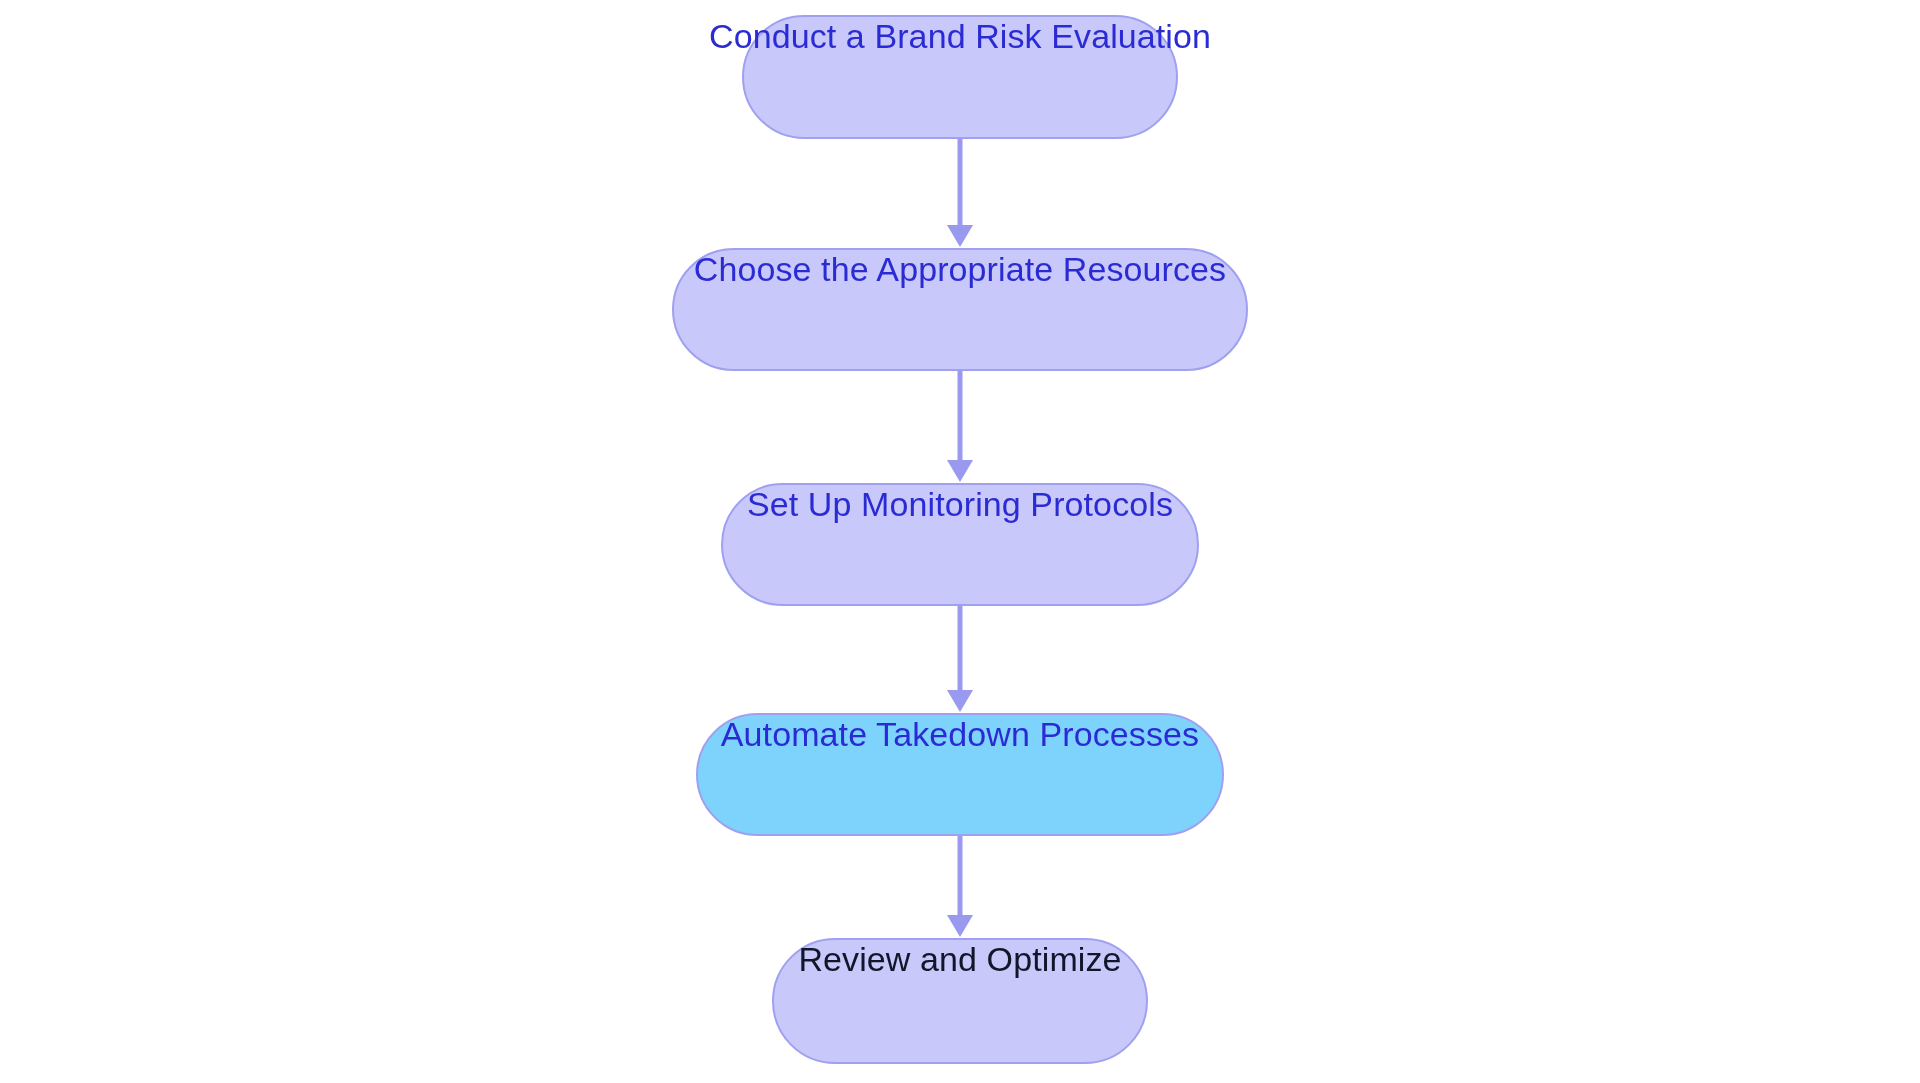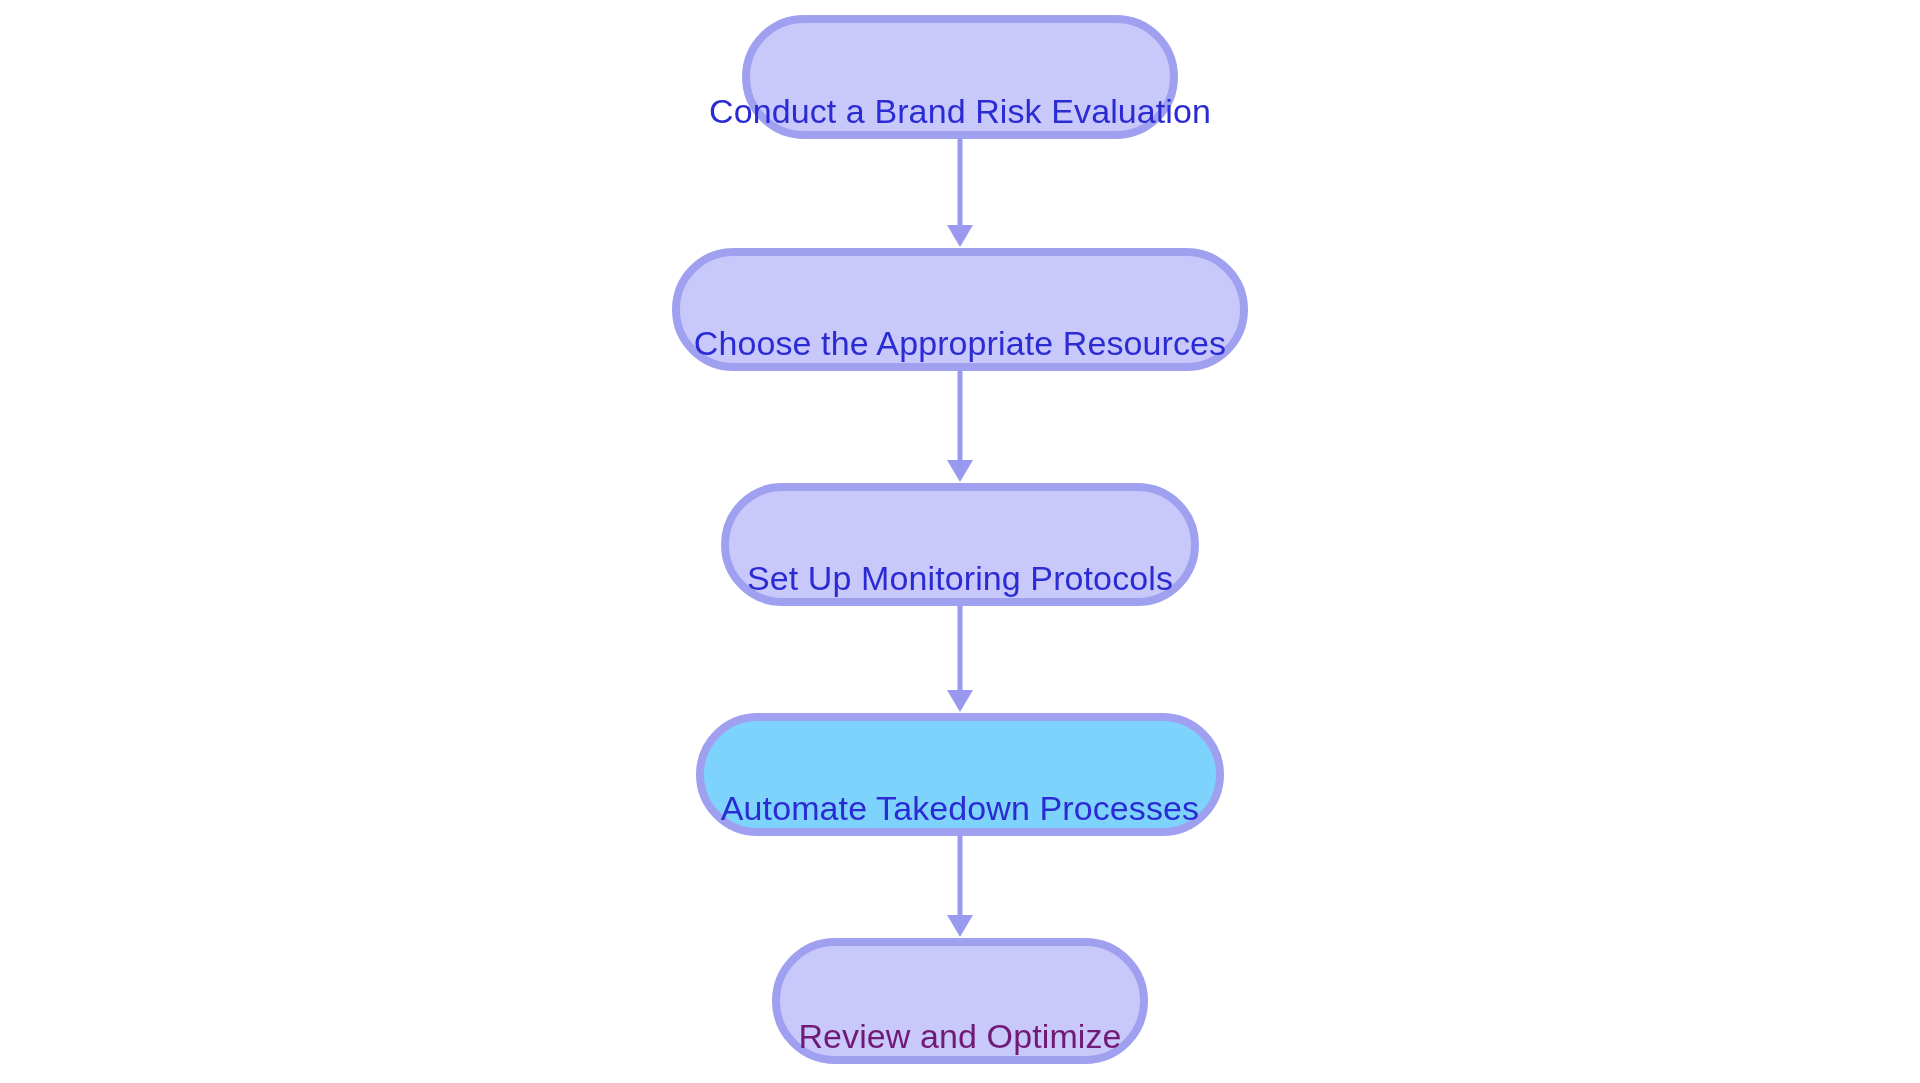--- a/index.html
+++ b/index.html
@@ -26,24 +26,24 @@
     width: 1920px;
     height: 1083px;
     pointer-events: none;
   }
 
   
   .node {
     position: absolute;
     box-sizing: border-box;
     display: flex;
-    align-items: flex-end;
+    align-items: flex-start;
     justify-content: center;
     background: #c8c8fa;
-    border: 8px solid #0c4a6e;
+    border: 2px solid #0c4a6e;
     border-radius: 999px;
     transform: translateX(-50%);
   }
 
   .node-label {
     color: #2b2bd4;
     font-size: 34px;
     font-weight: 400;
     line-height: 1.15;
     letter-spacing: 0.1px;
@@ -77,23 +77,23 @@
     </svg>
 
   <div id="nodes">
       <div class="node" style="left: 960px; top: 15px; width: 436px; height: 124px; background: rgb(200, 200, 250); border-color: rgb(160, 160, 240);">
         <span class="node-label" style="color: rgb(43, 43, 212);">Conduct a Brand Risk Evaluation</span>
       </div>
       <div class="node" style="left: 960px; top: 248px; width: 576px; height: 123px; background: rgb(200, 200, 250); border-color: rgb(160, 160, 240);">
         <span class="node-label" style="color: rgb(43, 43, 212);">Choose the Appropriate Resources</span>
       </div>
       <div class="node" style="left: 960px; top: 483px; width: 478px; height: 123px; background: rgb(200, 200, 250); border-color: rgb(160, 160, 240);">
-        <span class="node-label" style="color: rgb(43, 43, 212); margin-top: 37px;">Set Up Monitoring Protocols</span>
+        <span class="node-label" style="color: rgb(43, 43, 212);">Set Up Monitoring Protocols</span>
       </div>
       <div class="node" style="left: 960px; top: 713px; width: 528px; height: 123px; background: #7dd3fc; border-color: rgb(160, 160, 240);">
         <span class="node-label" style="color: rgb(43, 43, 212);">Automate Takedown Processes</span>
       </div>
       <div class="node" style="left: 960px; top: 938px; width: 376px; height: 126px; background: rgb(200, 200, 250); border-color: rgb(160, 160, 240);">
-        <span class="node-label" style="color: #701a75;">Review and Optimize</span>
+        <span class="node-label" style="color: #0f172a;">Review and Optimize</span>
       </div>
     </div>
 
 </div>
 
 </body></html>

